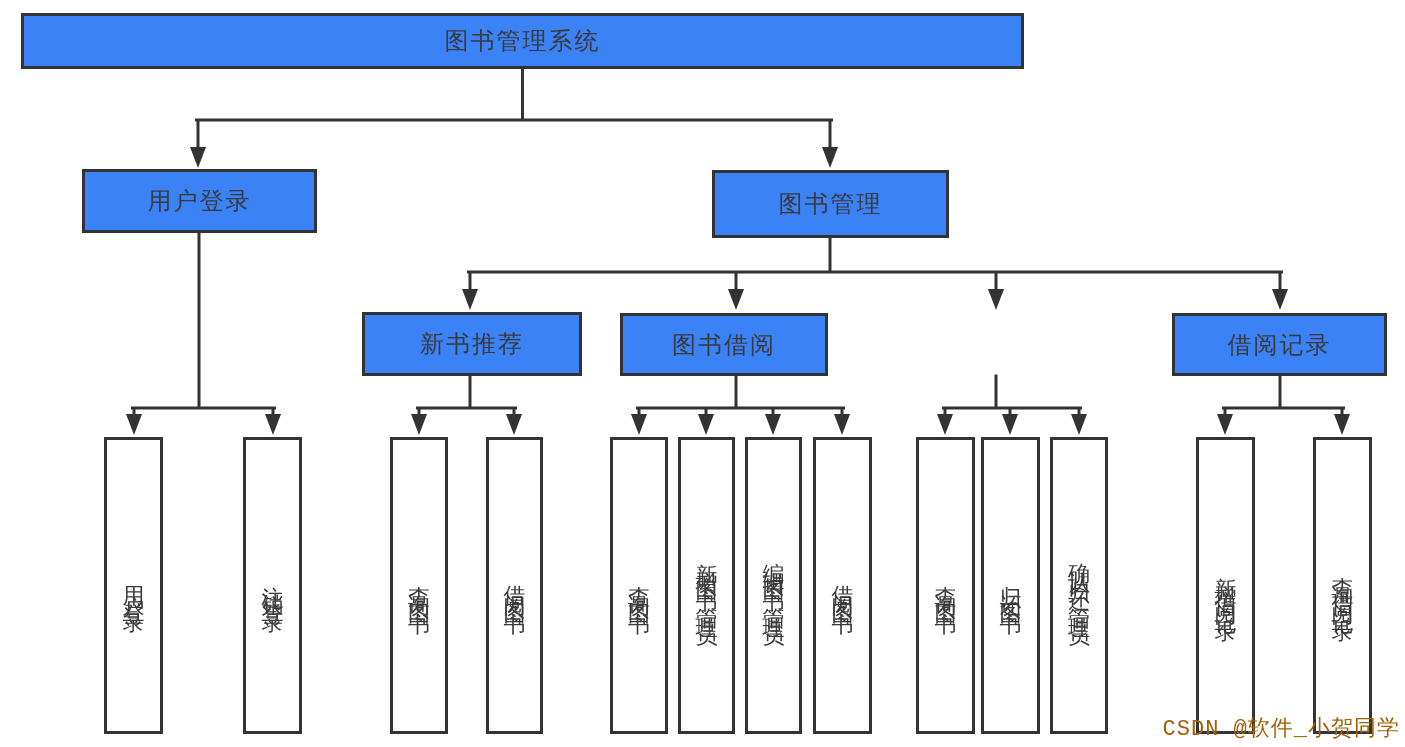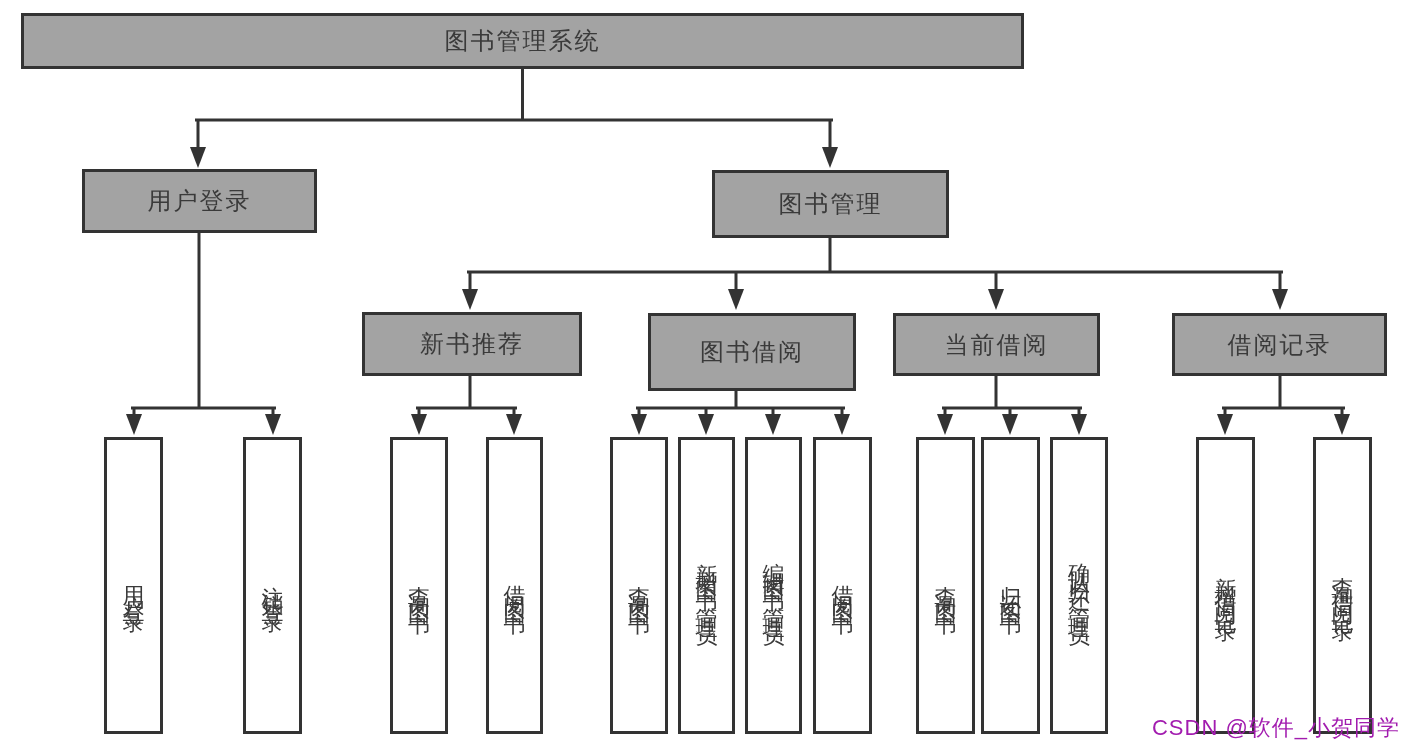--- a/index.html
+++ b/index.html
@@ -2,35 +2,35 @@
 <html><head>
 <meta charset="utf-8">
 <style>
   html,body{margin:0;padding:0;background:#ffffff;}
   .stage{
     position:relative;width:1405px;height:747px;background:#ffffff;overflow:hidden;
     font-family:"Liberation Sans","DejaVu Sans",sans-serif;color:#3a3a3a;
   }
   svg.connectors{position:absolute;left:0;top:0;width:1405px;height:747px;}
   .hnode{
-    position:absolute;box-sizing:border-box;background:#a3a3a3;
+    position:absolute;box-sizing:border-box;background:#3b82f6;
     border:3px solid #333333;display:flex;align-items:center;justify-content:center;
     font-size:24px;letter-spacing:2px;white-space:nowrap;
   }
   .vnode{
     position:absolute;box-sizing:border-box;background:#ffffff;top:437px;height:297px;
     border:3px solid #333333;display:flex;align-items:center;justify-content:center;
   }
   .vnode span{
     writing-mode:vertical-rl;text-orientation:mixed;
     font-size:22px;letter-spacing:9px;line-height:1;white-space:nowrap;
   }
   .watermark{
-    position:absolute;right:5px;bottom:4px;font-size:22px;color:#a21caf;
-    letter-spacing:1px;white-space:nowrap;
+    position:absolute;right:5px;bottom:4px;font-size:22px;color:#a16207;
+    letter-spacing:1px;white-space:nowrap;font-family:Liberation Mono, monospace;
   }
 </style>
 </head>
 <body>
 
 <div class="stage">
 
   <svg class="connectors" viewBox="0 0 1405 747" xmlns="http://www.w3.org/2000/svg">
     <g stroke="#333333" stroke-width="3" fill="none" stroke-linecap="square">
 
@@ -70,22 +70,21 @@
       <polygon points="1334,414 1350,414 1342,435"></polygon>
     </g>
   </svg>
 
   <div class="hnode" style="left:21px;top:13px;width:1003px;height:56px">图书管理系统</div>
 
   <div class="hnode" style="left:82px;top:169px;width:235px;height:64px">用户登录</div>
   <div class="hnode" style="left:712px;top:170px;width:237px;height:68px">图书管理</div>
 
   <div class="hnode" style="left:362px;top:312px;width:220px;height:64px">新书推荐</div>
-  <div class="hnode" style="left:648px;top:313px;width:208px;height:78px">图书借阅</div>
-  <div class="hnode" style="left:893px;top:313px;width:207px;height:63px">当前借阅</div>
+  <div class="hnode" style="left:620px;top:313px;width:208px;height:63px">图书借阅</div>
   <div class="hnode" style="left:1172px;top:313px;width:215px;height:63px">借阅记录</div>
 
   <div class="vnode" style="left:104px;width:59px">
     <span>用户登录</span>
   </div>
   <div class="vnode" style="left:243px;width:59px">
     <span>注销登录</span>
   </div>
 
   <div class="vnode" style="left:390px;width:58px">

